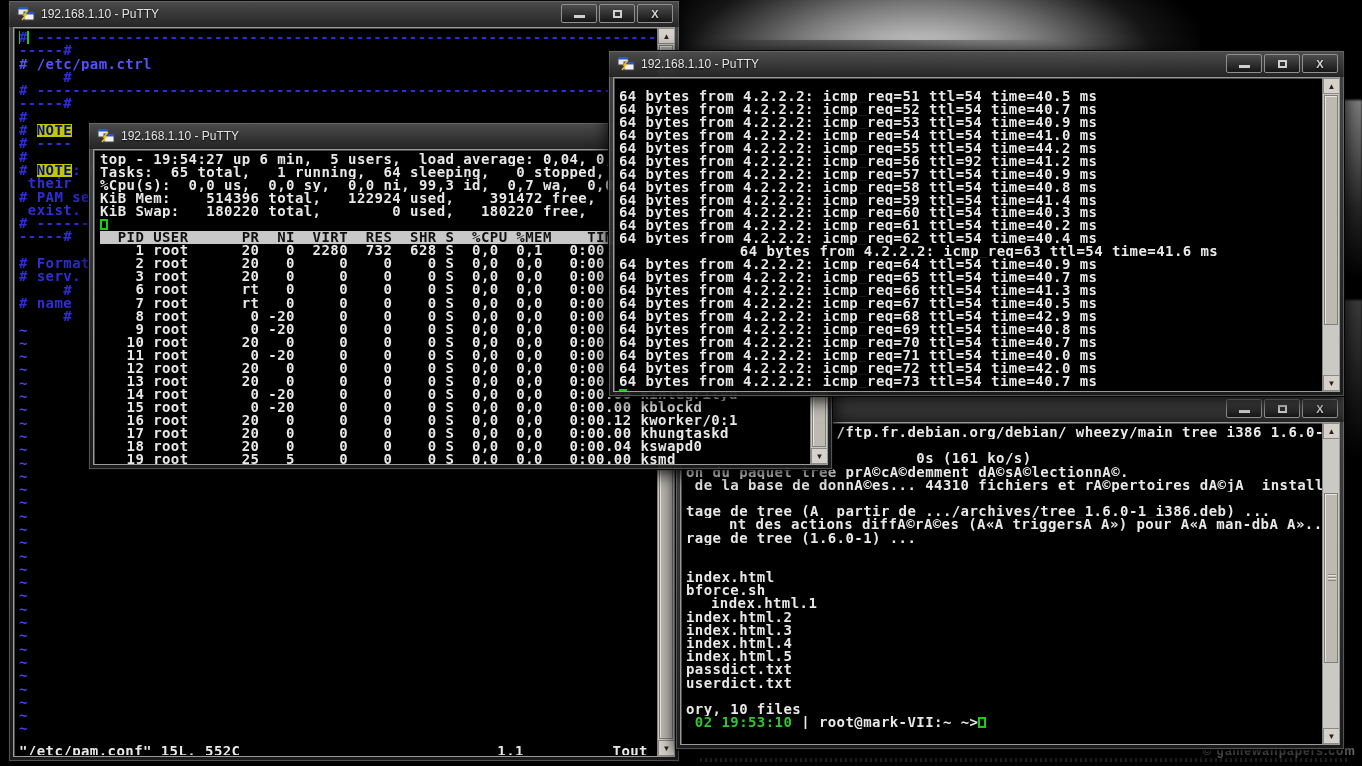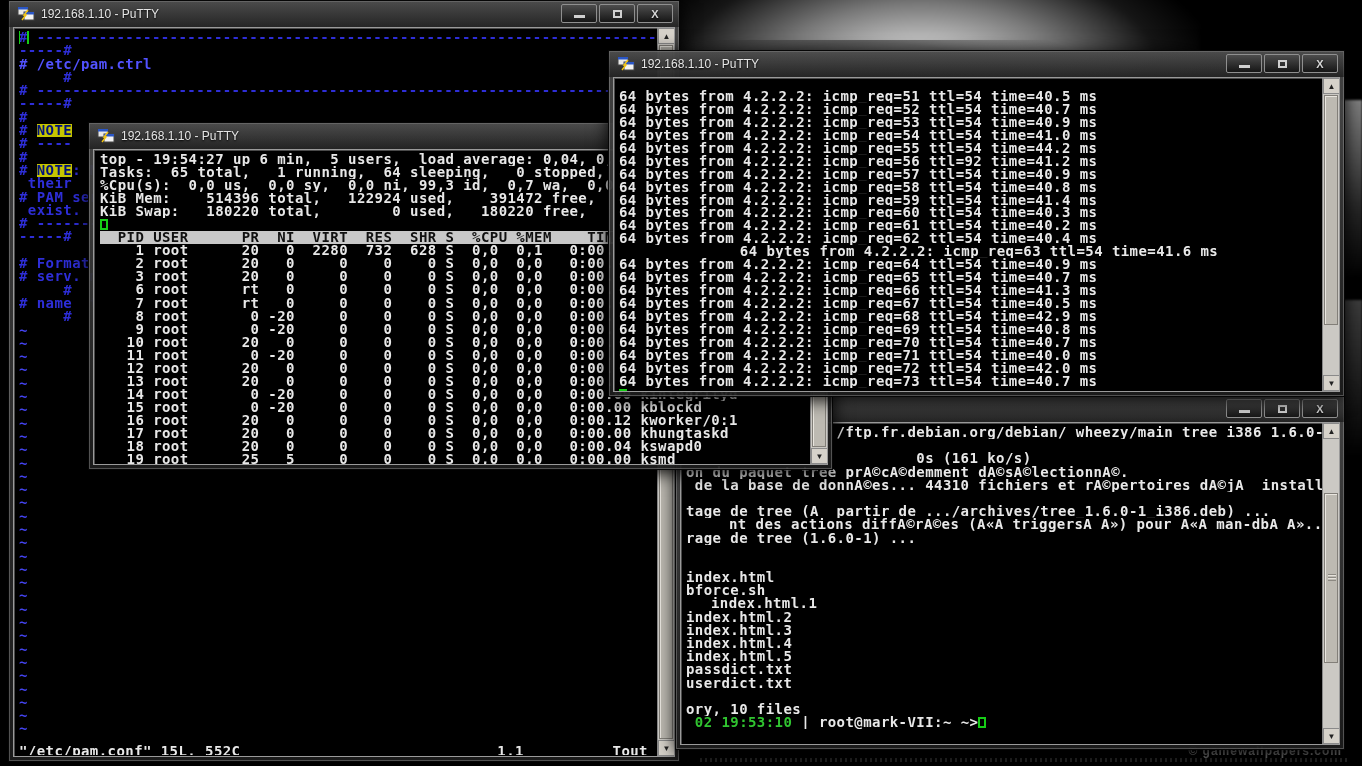--- a/index.html
+++ b/index.html
@@ -13,21 +13,21 @@
     filter:blur(2px); }
   .wp-blob2 { left:660px; top:40px; width:460px; height:150px;
     background:radial-gradient(ellipse at 45% 40%, rgba(20,20,20,.9) 0%, rgba(40,40,40,.6) 45%, transparent 70%); }
   .wp-arc { left:690px; top:60px; width:420px; height:120px; border-radius:50% 50% 0 0;
     background:radial-gradient(ellipse at 50% 100%, rgba(235,235,235,.85) 0%, rgba(160,160,160,.4) 45%, transparent 70%);
     filter:blur(1px); }
   .wp-edge1 { right:0; top:100px; width:22px; height:180px;
     background:linear-gradient(180deg, rgba(255,255,255,.5), rgba(255,255,255,.15) 60%, transparent); filter:blur(1px); }
   .wp-edge2 { right:0; top:300px; width:18px; height:160px;
     background:linear-gradient(180deg, rgba(200,200,200,.3), transparent); filter:blur(1px); }
-  .wp-watermark { right:20px; top:744px; font:bold 12px "Liberation Sans",sans-serif; color:rgba(200,200,200,.55);
+  .wp-watermark { right:6px; top:744px; font:bold 12px "Liberation Sans",sans-serif; color:rgba(200,200,200,.55);
     letter-spacing:1px; filter:blur(.4px); }
   .wp-microtext { left:700px; top:758px; width:650px; height:4px;
     background:repeating-linear-gradient(90deg, rgba(255,255,255,.14) 0 2px, transparent 2px 5px); filter:blur(.5px); }
 
   
   .window { position:absolute; background:linear-gradient(180deg, rgba(72,72,72,.95), rgba(28,28,28,.95));
     border:1px solid #060606; box-shadow:0 3px 16px rgba(0,0,0,.95), inset 0 0 0 1px rgba(170,170,170,.38); }
   .titlebar { position:absolute; left:0; right:0; top:0; height:26px; display:flex; align-items:center;
     padding-left:8px; color:#e6e6e6; font:12px "Liberation Sans",sans-serif; text-shadow:0 1px 2px #000;
     background:linear-gradient(180deg, rgba(90,90,90,.35), rgba(0,0,0,.45)); }

